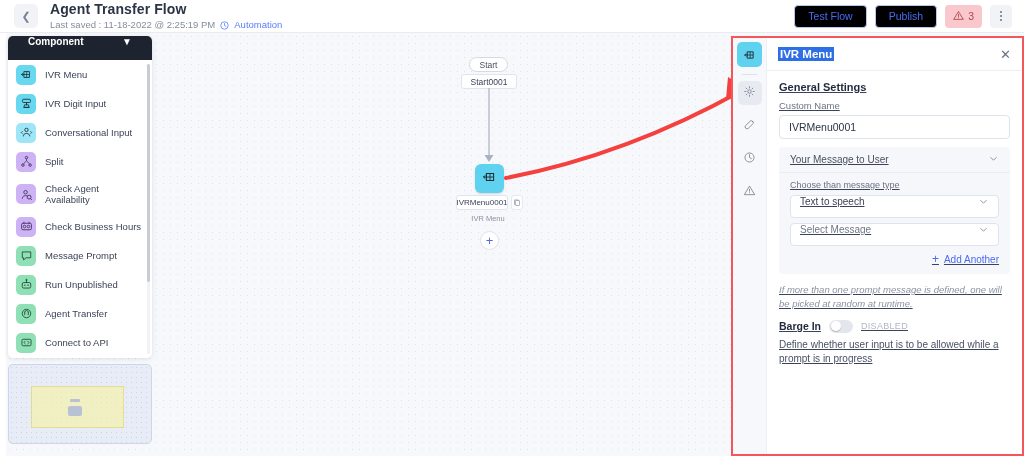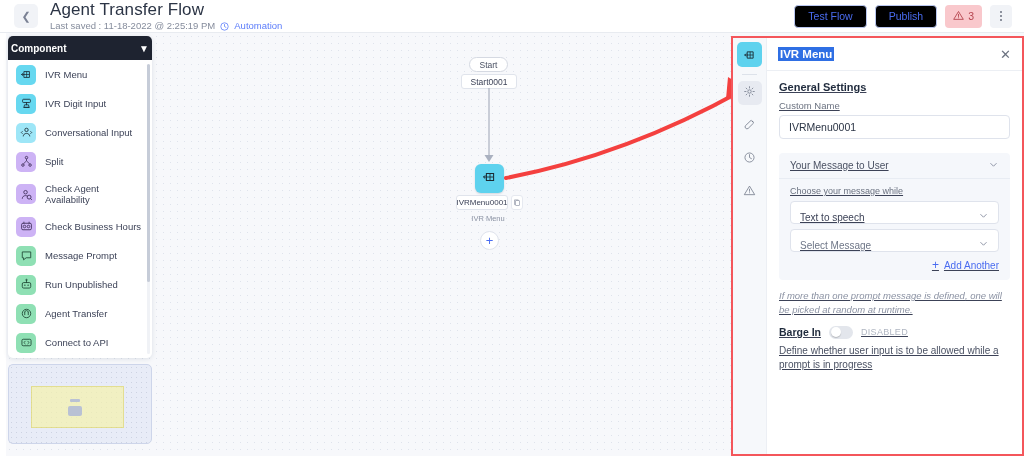--- a/index.html
+++ b/index.html
@@ -17,21 +17,21 @@
     position: absolute; left: 0; top: 0; width: 1024px; height: 33px;
     background: #ffffff; border-bottom: 1px solid #e8ebf0;
     display: flex; align-items: center; z-index: 20;
   }
   #back-btn {
     width: 24px; height: 24px; margin-left: 14px; border-radius: 5px;
     background: #f1f3f7; display: flex; align-items: center; justify-content: center;
     color: #7a8194; font-size: 11px; cursor: pointer;
   }
   #title-block { margin-left: 12px; line-height: 1.15; }
-  #flow-title { font-size: 17px; font-weight: normal; color: #2b3445; letter-spacing: .1px; }
+  #flow-title { font-size: 14px; font-weight: bold; color: #2b3445; letter-spacing: .1px; }
   #meta-row { display: flex; align-items: center; gap: 5px; margin-top: 2px; }
   #saved-text { font-size: 9.5px; color: #858c9c; }
   .clock-ico { width: 9px; height: 9px; display: inline-block; position: relative; }
   .clock-ico svg { display: block; }
   #unpublished { font-size: 9.5px; color: #5b7cfa; }
   #top-actions {
     margin-left: auto; margin-right: 12px;
     display: flex; align-items: center; gap: 8px;
   }
   .tbtn {
@@ -108,22 +108,22 @@
   
   #annot-arrow { position: absolute; left: 0; top: 0; pointer-events: none; }
 
   
   #sidebar {
     position: absolute; left: 8px; top: 36px; width: 144px; height: 322px;
     background: #fff; border-radius: 5px; box-shadow: 0 1px 5px rgba(40,60,90,.13);
     overflow: hidden; z-index: 10;
   }
   #sb-head {
-    height: 24px; background: #1e2330; display: flex; align-items: center;
-    padding: 0 3px; cursor: pointer;
+    height: 24px; background: #1e2330; display: flex; align-items: flex-start;
+    padding: 0 20px; cursor: pointer;
   }
   #sb-head span { color: #fff; font-size: 10px; font-weight: bold; }
   #sb-caret { margin-left: auto; color: #fff; font-size: 8px; }
   #sb-list { height: 298px; overflow: hidden; position: relative; }
   .sb-item {
     display: flex; align-items: center; gap: 9px; padding: 0 8px; height: 29px;
     cursor: pointer;
   }
   .sb-ico {
     width: 20px; height: 20px; border-radius: 5px; flex: 0 0 20px;
@@ -195,34 +195,34 @@
   #panel-content { padding: 10px 12px 0; overflow: hidden; text-decoration: underline; }
   #gen-title { font-size: 11px; font-weight: bold; color: #1f2a3c; }
   .field-label { font-size: 9.5px; color: #6b7280; margin-top: 7px; }
   #custom-name-input {
     width: 100%; height: 24px; margin-top: 4px; border: 1px solid #dfe3ec; border-radius: 4px;
     padding: 0 9px; font-family: "Liberation Sans", sans-serif; font-size: 10.5px; color: #2b3445;
     background: #fff; outline: none;
   }
 
   #msg-card {
-    margin-top: 14px; background: #f5f7fb; border-radius: 4px; padding: 0 0 9px;
+    margin-top: 8px; background: #f5f7fb; border-radius: 4px; padding: 0 0 9px;
   }
   #msg-acc {
     height: 26px; display: flex; align-items: center; padding: 0 11px; cursor: pointer;
     border-bottom: 1px solid #e8ecf3;
   }
   #msg-acc-label { font-size: 10px; color: #4a5163; }
   #msg-acc-caret { margin-left: auto; color: #8b92a3; }
   #msg-inner { padding: 7px 11px 0; }
   .sub-label { font-size: 9px; color: #6b7280; }
   .selectbox {
     width: 100%; height: 23px; margin-top: 5px; background: #fff;
     border: 1px solid #dfe3ec; border-radius: 4px; padding: 0 9px;
-    display: flex; align-items: flex-end; font-size: 10px; color: #3c4257; cursor: pointer;
+    display: flex; align-items: flex-start; font-size: 10px; color: #3c4257; cursor: pointer;
   }
   .selectbox .caret { margin-left: auto; color: #8b92a3; }
   .selectbox.placeholder { color: #6e7687; }
   #add-another {
     margin-top: 7px; display: flex; align-items: center; justify-content: flex-end;
     gap: 5px; color: #4a6cf0; font-size: 10px; cursor: pointer;
   }
   #add-another .plus { font-size: 12px; line-height: 1; }
 
   #hint {
@@ -517,21 +517,21 @@
       <div id="msg-card">
         <div id="msg-acc">
           <span id="msg-acc-label">Your Message to User</span>
           <span id="msg-acc-caret">
             <svg width="11" height="11" viewBox="0 0 16 16">
                 <path d="M4 6.5 8 10.5l4-4" fill="none" stroke="#8b92a3" stroke-width="1.4" stroke-linecap="round" stroke-linejoin="round"></path>
               </svg>
           </span>
         </div>
         <div id="msg-inner">
-          <div class="sub-label">Choose your message while</div>
+          <div class="sub-label">Choose than message type</div>
           <div class="selectbox">
             <span>Text to speech</span>
             <span class="caret">
               <svg width="11" height="11" viewBox="0 0 16 16">
                   <path d="M4 6.5 8 10.5l4-4" fill="none" stroke="#8b92a3" stroke-width="1.4" stroke-linecap="round" stroke-linejoin="round"></path>
                 </svg>
             </span>
           </div>
           <div class="selectbox placeholder">
             <span>Select Message</span>

